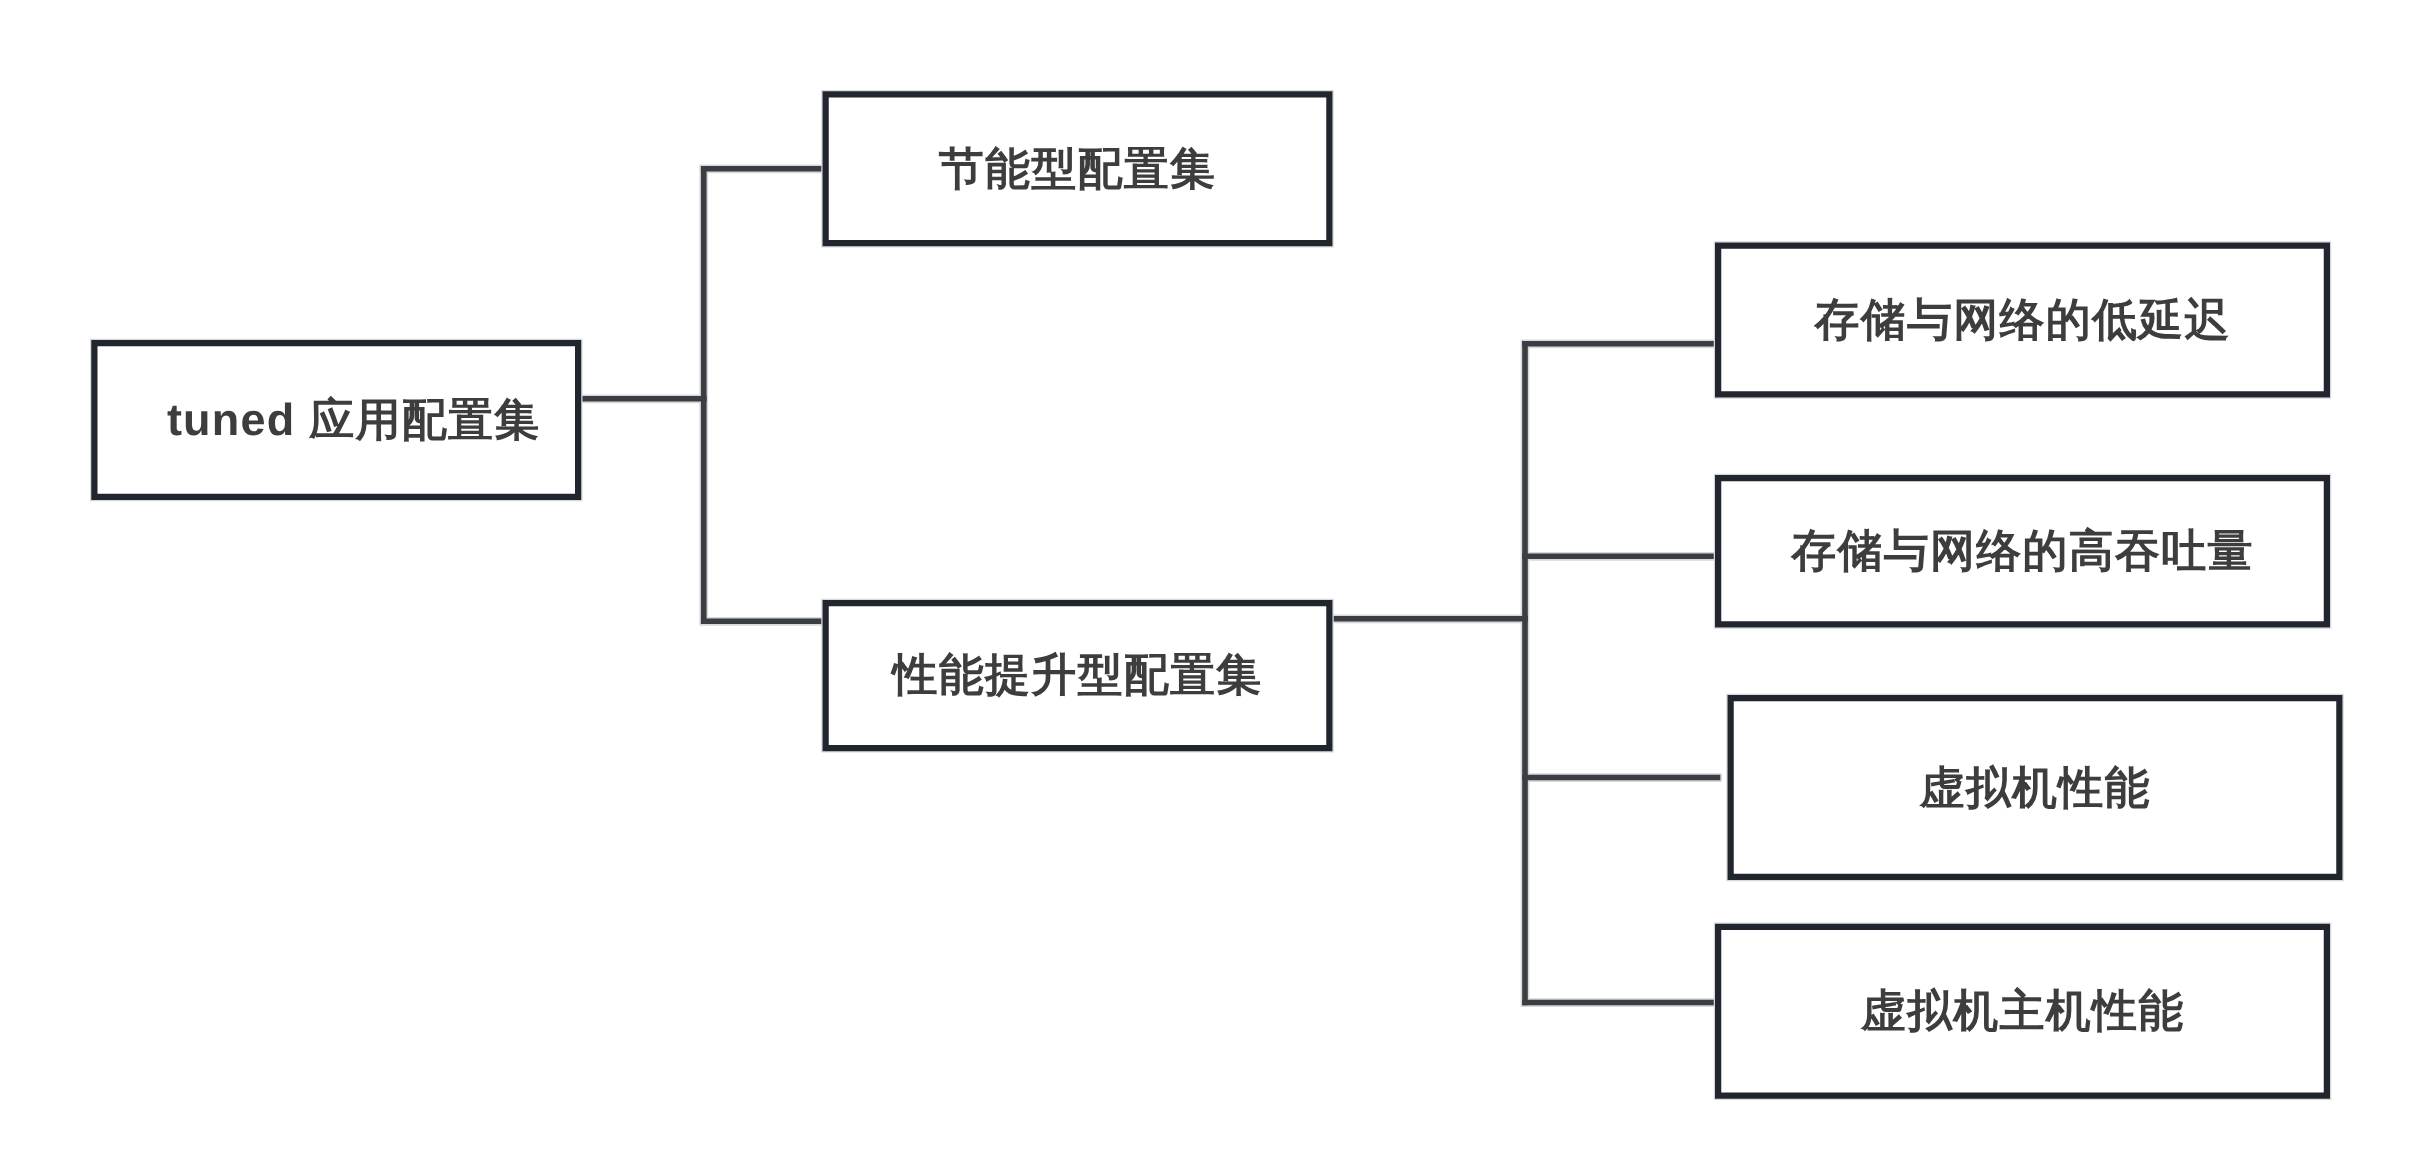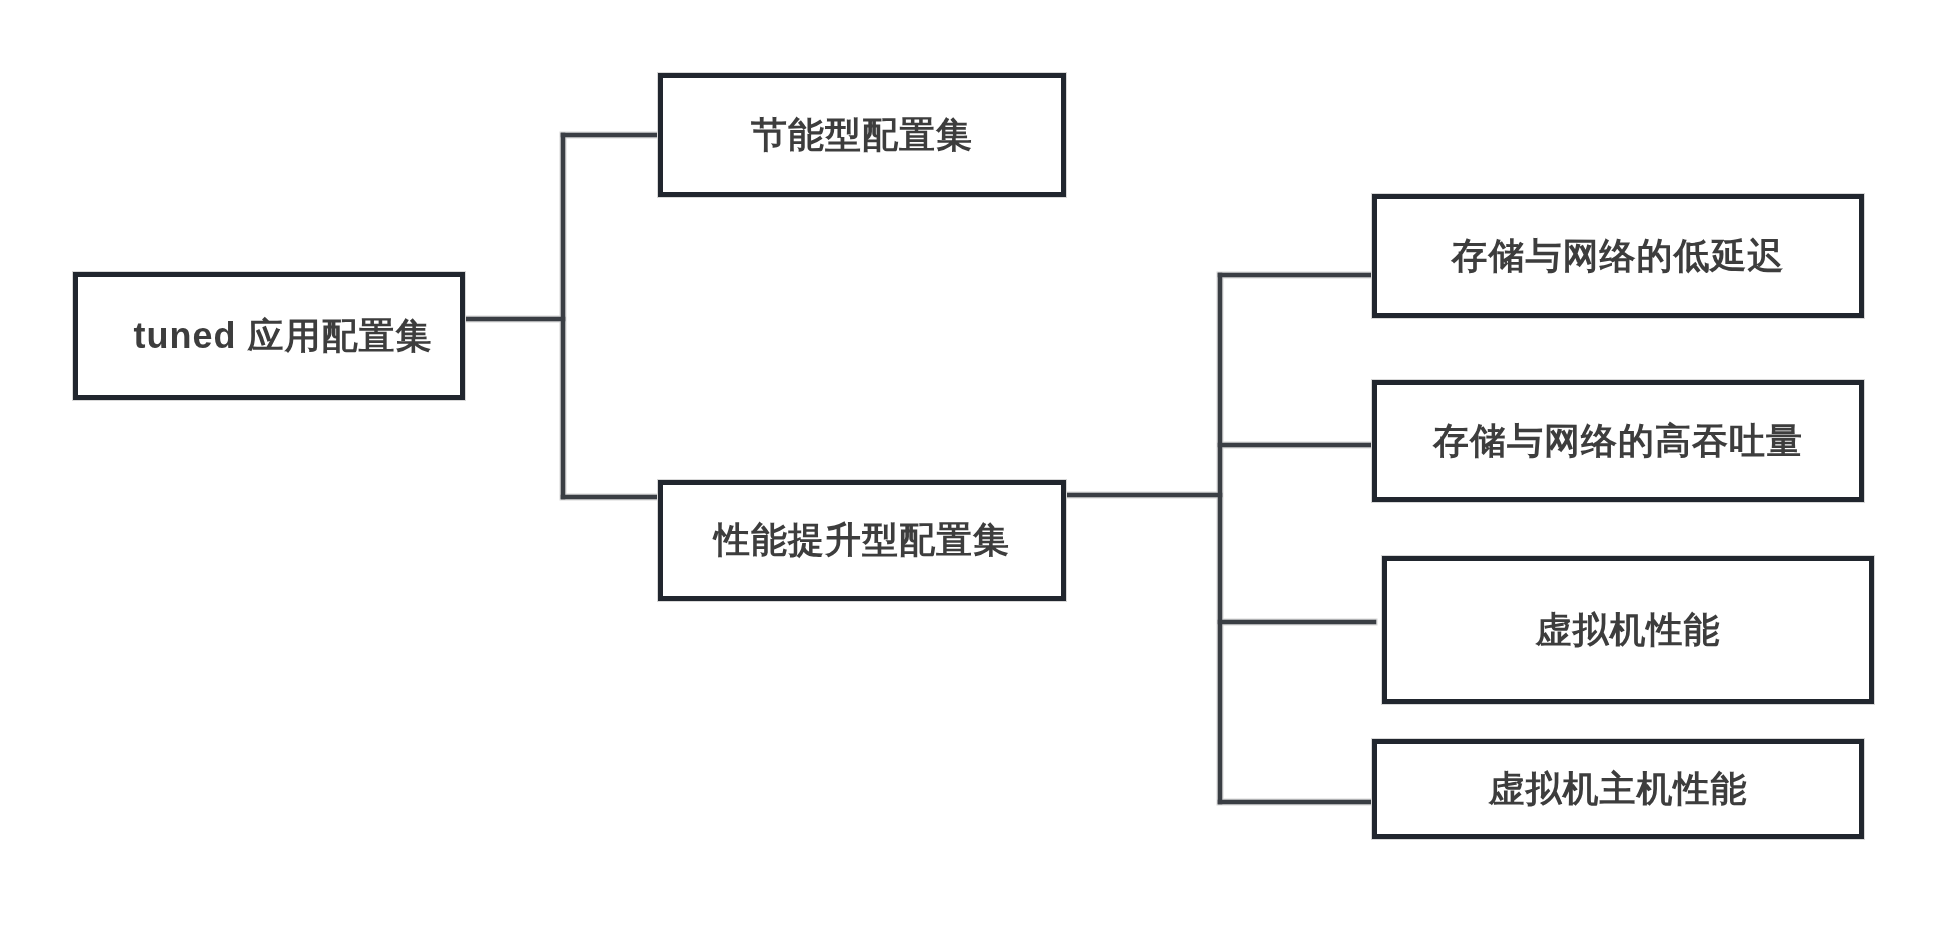--- a/index.html
+++ b/index.html
@@ -55,21 +55,21 @@
     white-space: nowrap;
     font-weight: bold;
   }
 
   .node-root            { left: 73px;   top: 272px; width: 392px; height: 128px; padding-left: 28px; }
   .node-eco             { left: 658px;  top: 73px;  width: 408px; height: 124px; }
   .node-perf            { left: 658px;  top: 432px; width: 408px; height: 121px; margin-top: 48px; }
   .node-low-latency     { left: 1372px; top: 194px; width: 492px; height: 124px; }
   .node-high-throughput { left: 1372px; top: 380px; width: 492px; height: 122px; }
   .node-vm-perf         { left: 1372px; top: 556px; width: 492px; height: 148px; margin-left: 10px; }
-  .node-vm-host-perf    { left: 1372px; top: 739px; width: 492px; height: 100px; }
+  .node-vm-host-perf    { left: 1372px; top: 739px; width: 492px; height: 140px; }
 </style>
 </head>
 <body>
 
 <div class="canvas">
 
   <svg class="edges-layer" viewBox="0 0 1941 939" xmlns="http://www.w3.org/2000/svg">
 
     <path class="edge-halo" d="M465 319 H563 M563 135 V497 M563 135 H660 M563 497 H660 M1066 495 H1220 M1220 275 V802 M1220 275 H1374 M1220 445 H1374 M1220 622 H1374 M1220 802 H1374"></path>
 

